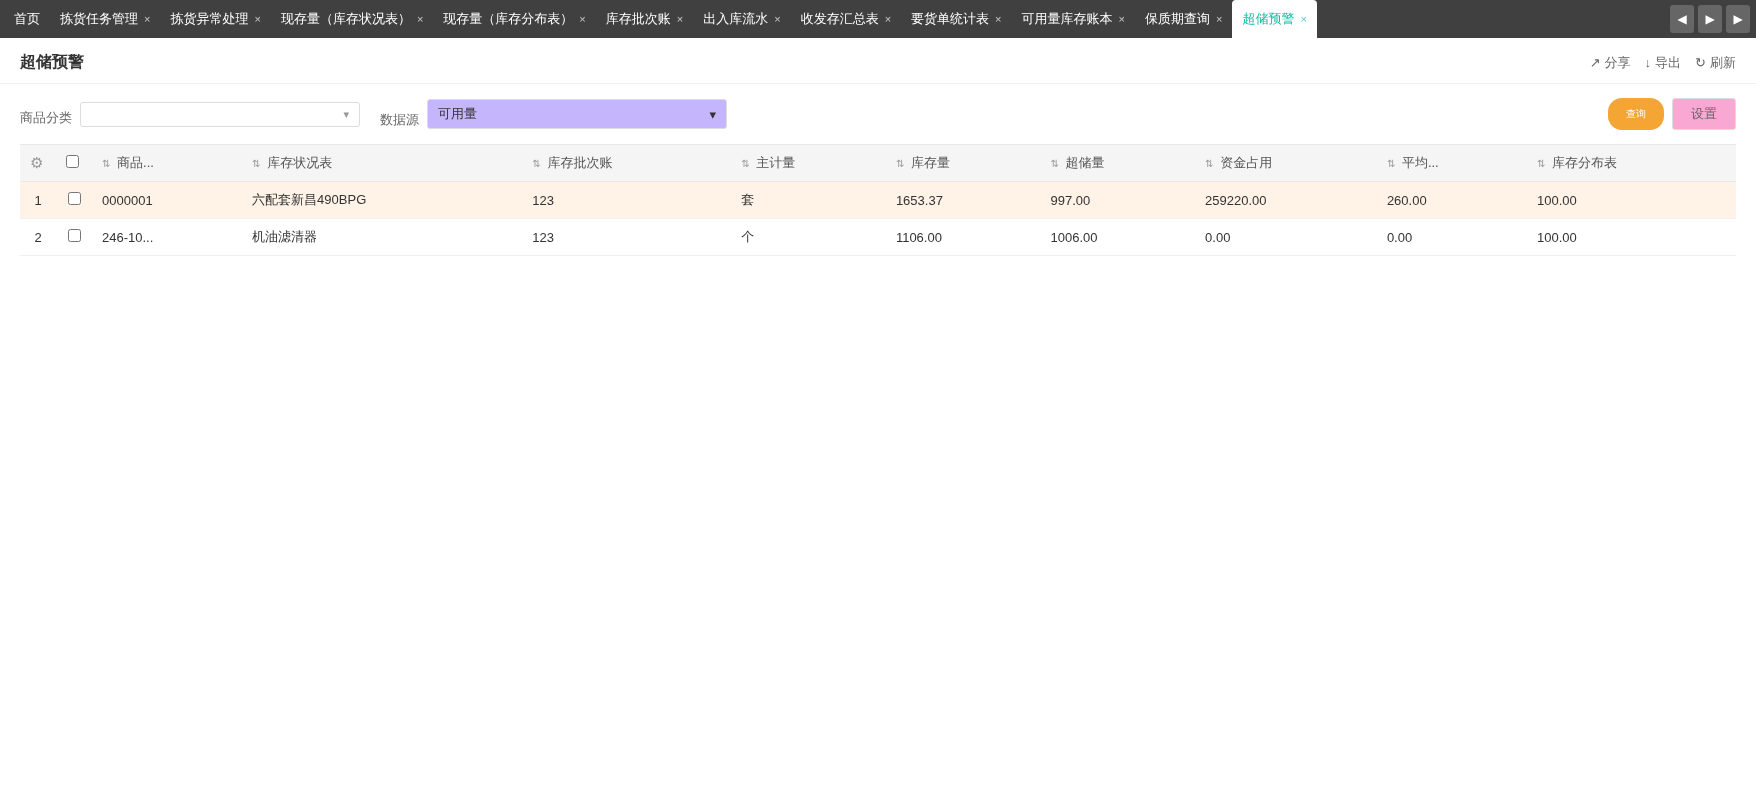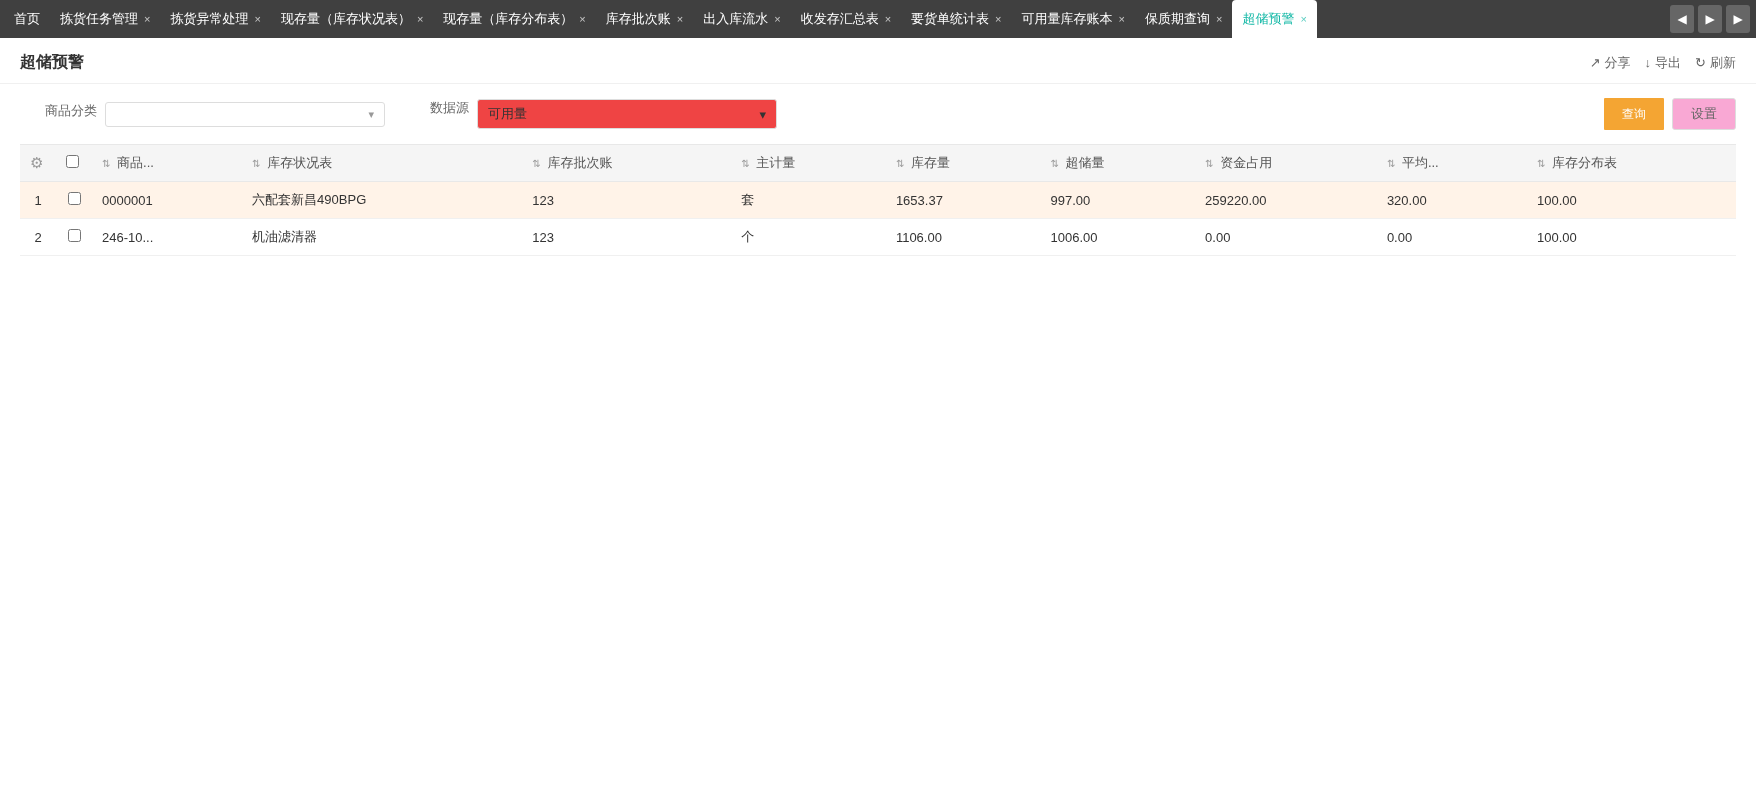--- a/index.html
+++ b/index.html
@@ -92,23 +92,22 @@
     
     .filter-bar {
       display: flex;
       align-items: center;
       padding: 14px 20px;
       gap: 20px;
       background: #fff;
     }
     .filter-item {
       display: flex;
-      align-items: flex-start;
+      align-items: flex-end;
       gap: 8px;
-      margin-left: 25px;
     }
     .filter-label {
       color: #666;
       font-size: 13px;
       white-space: nowrap;
     }
     .filter-select {
       display: flex;
       align-items: center;
       border: 1px solid #ddd;
@@ -128,40 +127,40 @@
       color: #999;
       font-size: 11px;
     }
     .filter-select-datasource {
       display: flex;
       align-items: center;
       border: 1px solid #ddd;
       border-radius: 3px;
       padding: 5px 10px;
       min-width: 300px;
-      background: #ef4444;
+      background: #c4b5fd;
       cursor: pointer;
     }
     .filter-select-datasource .select-text {
       flex: 1;
       color: #333;
       font-size: 13px;
     }
     .filter-actions {
       margin-left: auto;
       display: flex;
       gap: 8px;
     }
     .btn-query {
       background: #f4a533;
       color: #fff;
       border: none;
-      border-radius: 1px;
+      border-radius: 14px;
       padding: 6px 18px;
-      font-size: 12px;
+      font-size: 10px;
       cursor: pointer;
       text-align: center;
     }
     .btn-settings {
       background: #f9a8d4;
       color: #666;
       border: 1px solid #ddd;
       border-radius: 3px;
       padding: 6px 18px;
       font-size: 13px;
@@ -384,21 +383,21 @@
       <td class="checkbox-cell">
         <input type="checkbox" style="">
       </td>
       <td>0000001</td>
       <td>六配套新昌490BPG</td>
       <td>123</td>
       <td>套</td>
       <td>1653.37</td>
       <td>997.00</td>
       <td>259220.00</td>
-      <td>320.00</td>
+      <td>260.00</td>
       <td>100.00</td>
     </tr>
           <tr>
       <td class="row-num gear-cell">2</td>
       <td class="checkbox-cell">
         <input type="checkbox" style="">
       </td>
       <td>246-10...</td>
       <td>机油滤清器</td>
       <td>123</td>

